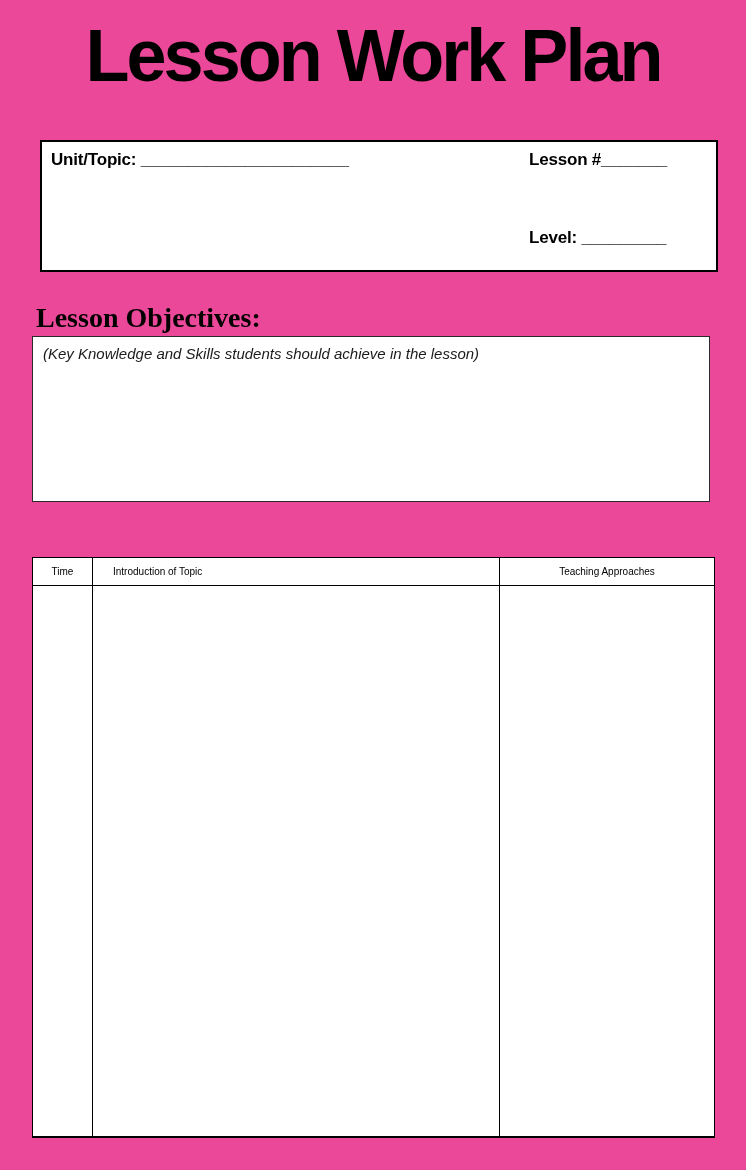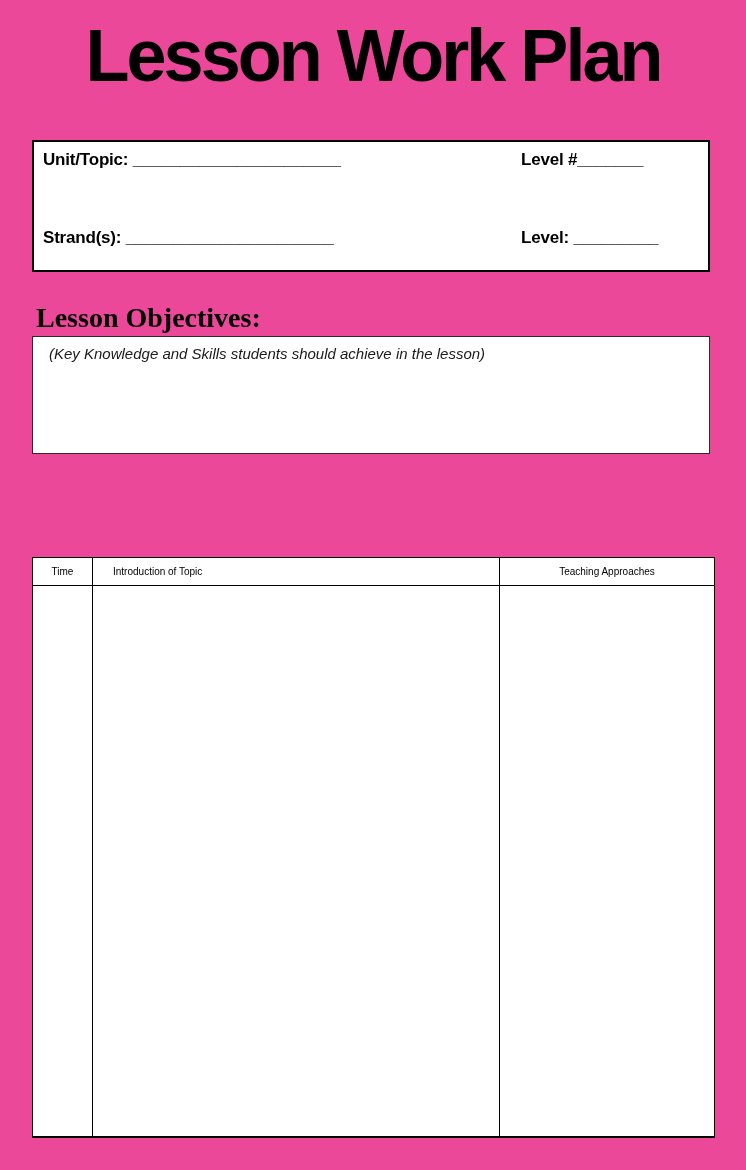--- a/index.html
+++ b/index.html
@@ -29,21 +29,21 @@
     font-size: 72px;
     letter-spacing: -3px;
     transform: scaleY(1.04);
     transform-origin: top center;
     white-space: nowrap;
   }
 
   
   .info-box {
     position: absolute;
-    left: 32px;
+    left: 40px;
     top: 140px;
     width: 678px;
     height: 132px;
     border: 2px solid #000000;
     background: #ffffff;
   }
   .field {
     position: absolute;
     font-weight: bold;
     font-size: 17px;
@@ -66,24 +66,24 @@
   }
   .h-objectives { left: 36px; top: 302px; }
   .h-structure  { left: 46px; top: 526px; }
 
   
   .objectives-box {
     position: absolute;
     left: 32px;
     top: 336px;
     width: 678px;
-    height: 118px;
+    height: 166px;
     border: 1px solid #2b2b2b;
     background: #ffffff;
-    padding: 8px 16px;
+    padding: 8px 10px;
   }
   .objectives-hint {
     font-style: italic;
     font-size: 15px;
     color: #1a1a1a;
   }
 
   
   .structure-table {
     position: absolute;
@@ -124,25 +124,21 @@
 <div class="page">
 
   <div class="doc-title">Lesson Work Plan</div>
 
   <div class="info-box">
     <div class="field f-unit">
       <span>Unit/Topic:</span>
       <span class="blank">______________________</span>
     </div>
     <div class="field f-lesson">
-      <span>Level #</span><span class="blank">_______</span>
-    </div>
-    <div class="field f-strand">
-      <span>Strand(s):</span>
-      <span class="blank">______________________</span>
+      <span>Lesson #</span><span class="blank">_______</span>
     </div>
     <div class="field f-level">
       <span>Level:</span>
       <span class="blank">_________</span>
     </div>
   </div>
 
   <div class="section-heading h-objectives">Lesson Objectives:</div>
 
   <div class="objectives-box">

